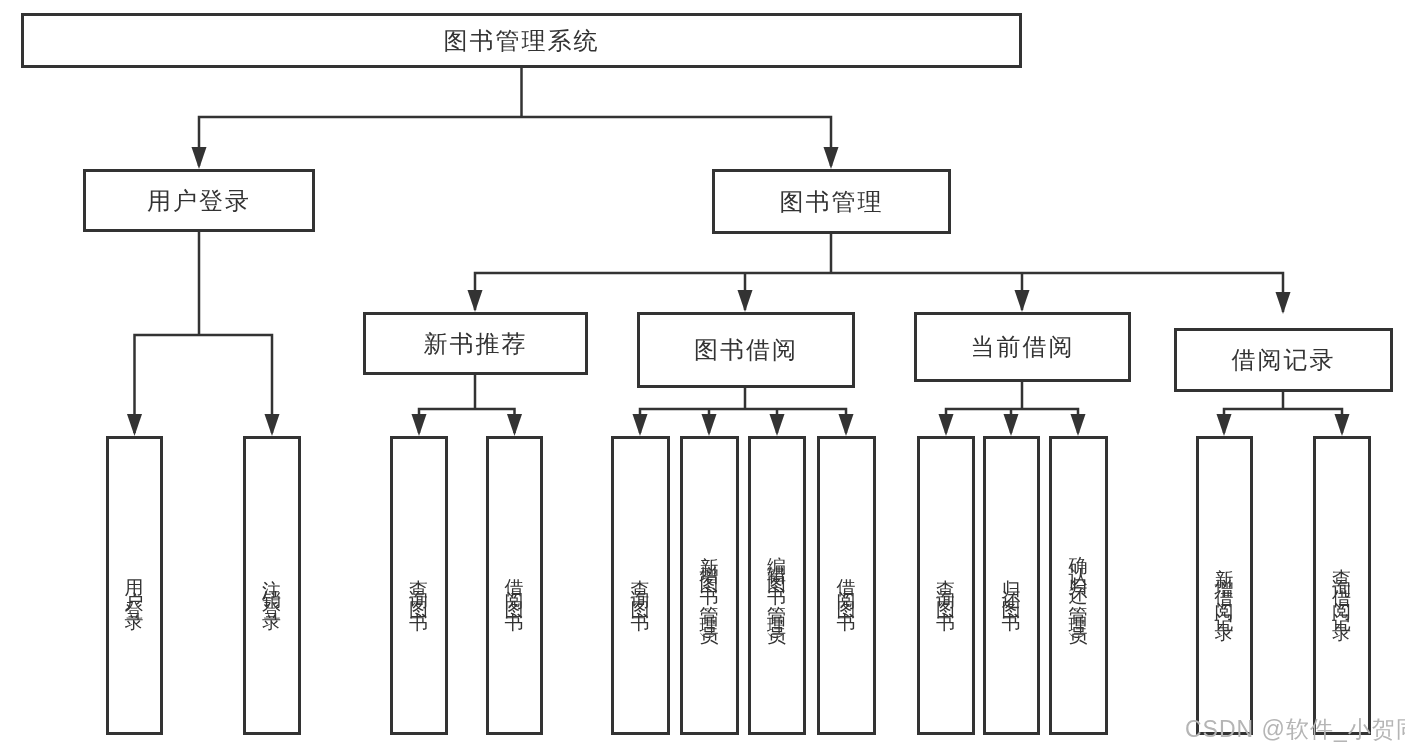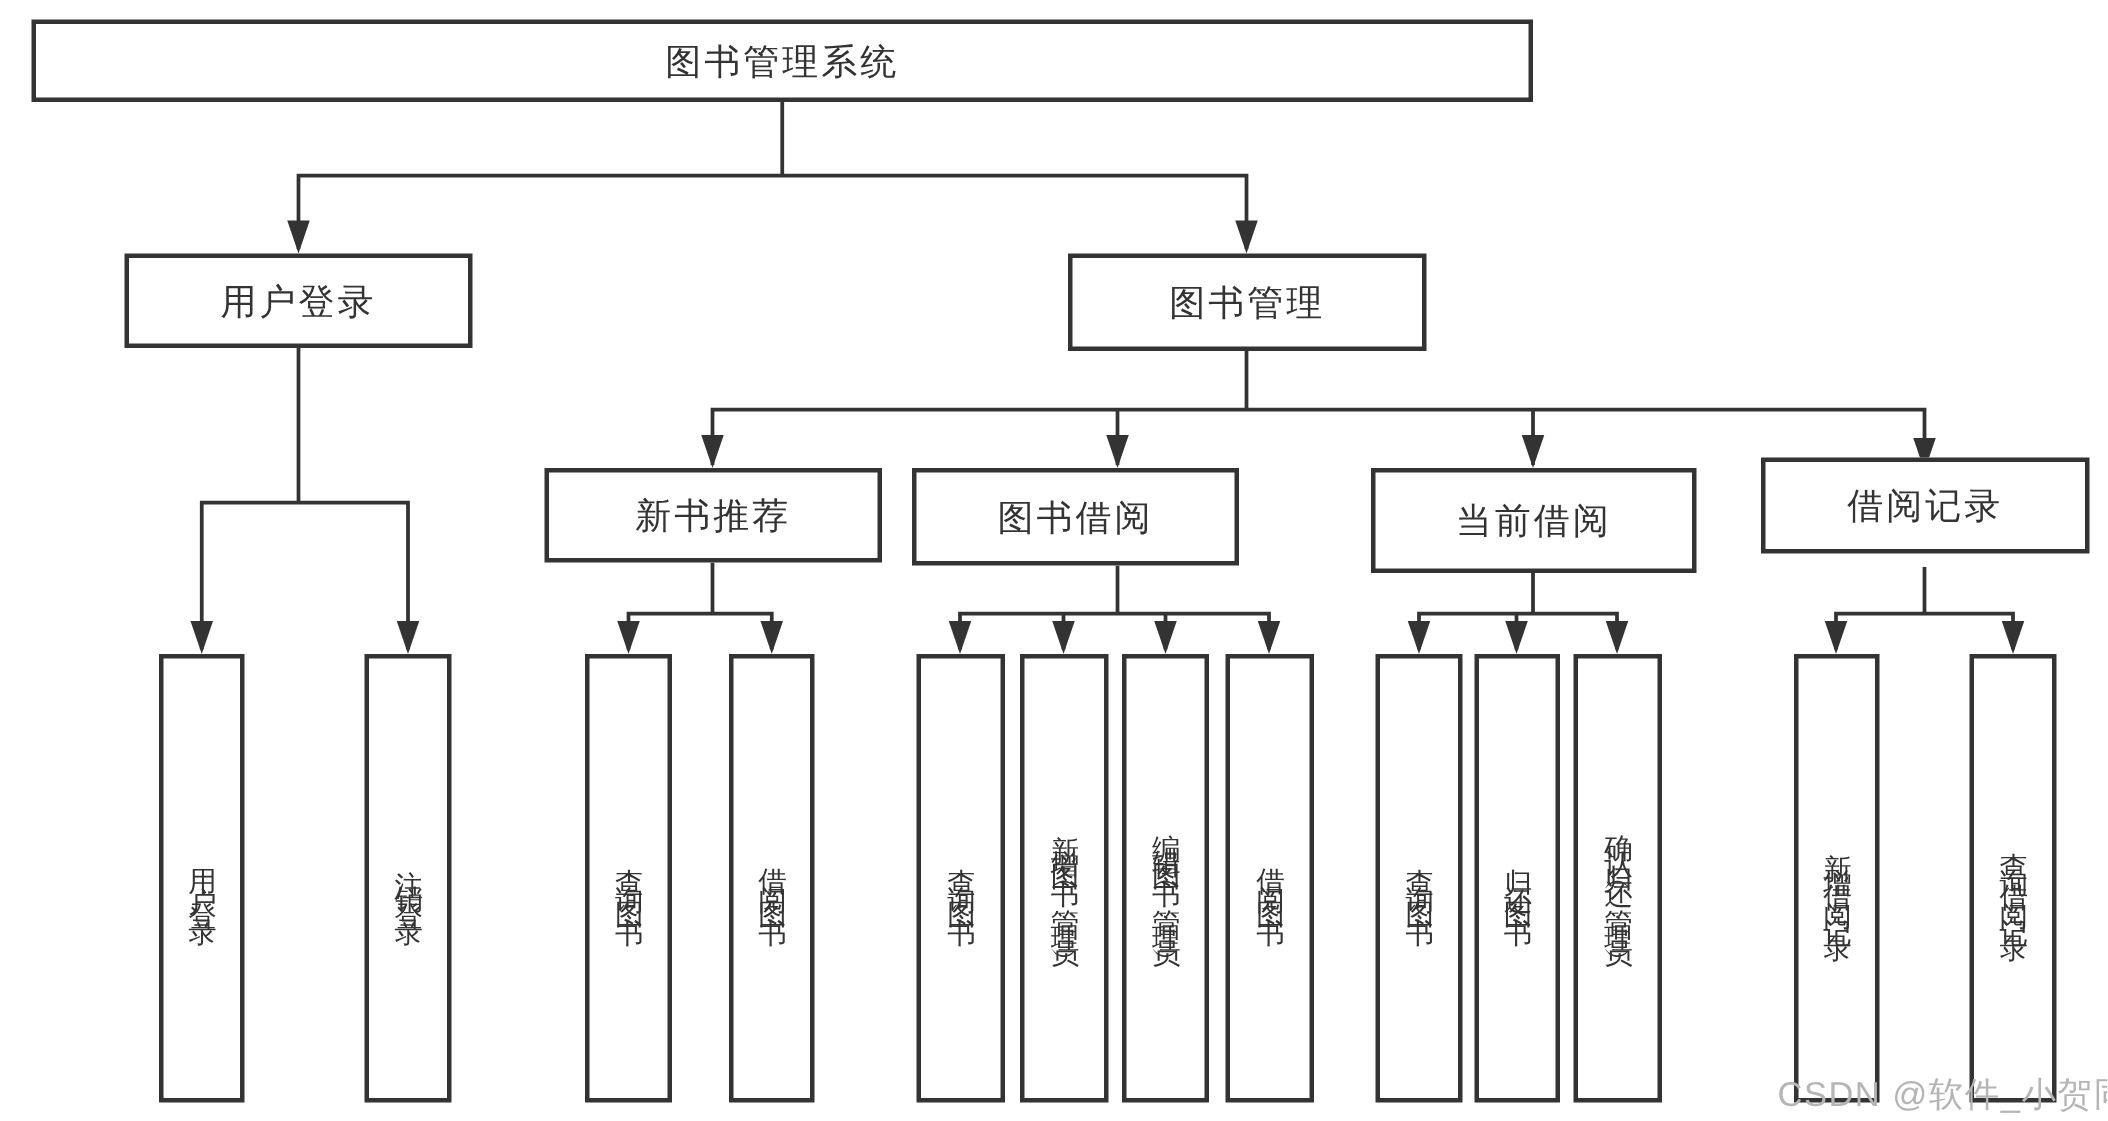--- a/index.html
+++ b/index.html
@@ -95,27 +95,27 @@
   <div class="node" style="left:83px; top:169px; width:232px; height:63px;">
     <span class="hlabel">用户登录</span>
   </div>
   <div class="node" style="left:712px; top:169px; width:239px; height:65px;">
     <span class="hlabel">图书管理</span>
   </div>
 
   <div class="node" style="left:363px; top:312px; width:225px; height:63px;">
     <span class="hlabel">新书推荐</span>
   </div>
-  <div class="node" style="left:608px; top:312px; width:218px; height:65px;text-align:center;">
+  <div class="node" style="left:637px; top:312px; width:218px; height:76px;text-align:center;">
     <span class="hlabel">图书借阅</span>
   </div>
   <div class="node" style="left:914px; top:312px; width:217px; height:70px;">
     <span class="hlabel">当前借阅</span>
   </div>
-  <div class="node" style="left:1174px; top:305px; width:219px; height:64px;">
+  <div class="node" style="left:1174px; top:328px; width:219px; height:64px;">
     <span class="hlabel">借阅记录</span>
   </div>
 
   <div class="node leaf" style="left:106px; width:57px;">
     <span class="vlabel">用户登录</span>
   </div>
   <div class="node leaf" style="left:243px; width:58px;">
     <span class="vlabel">注销登录</span>
   </div>
 

